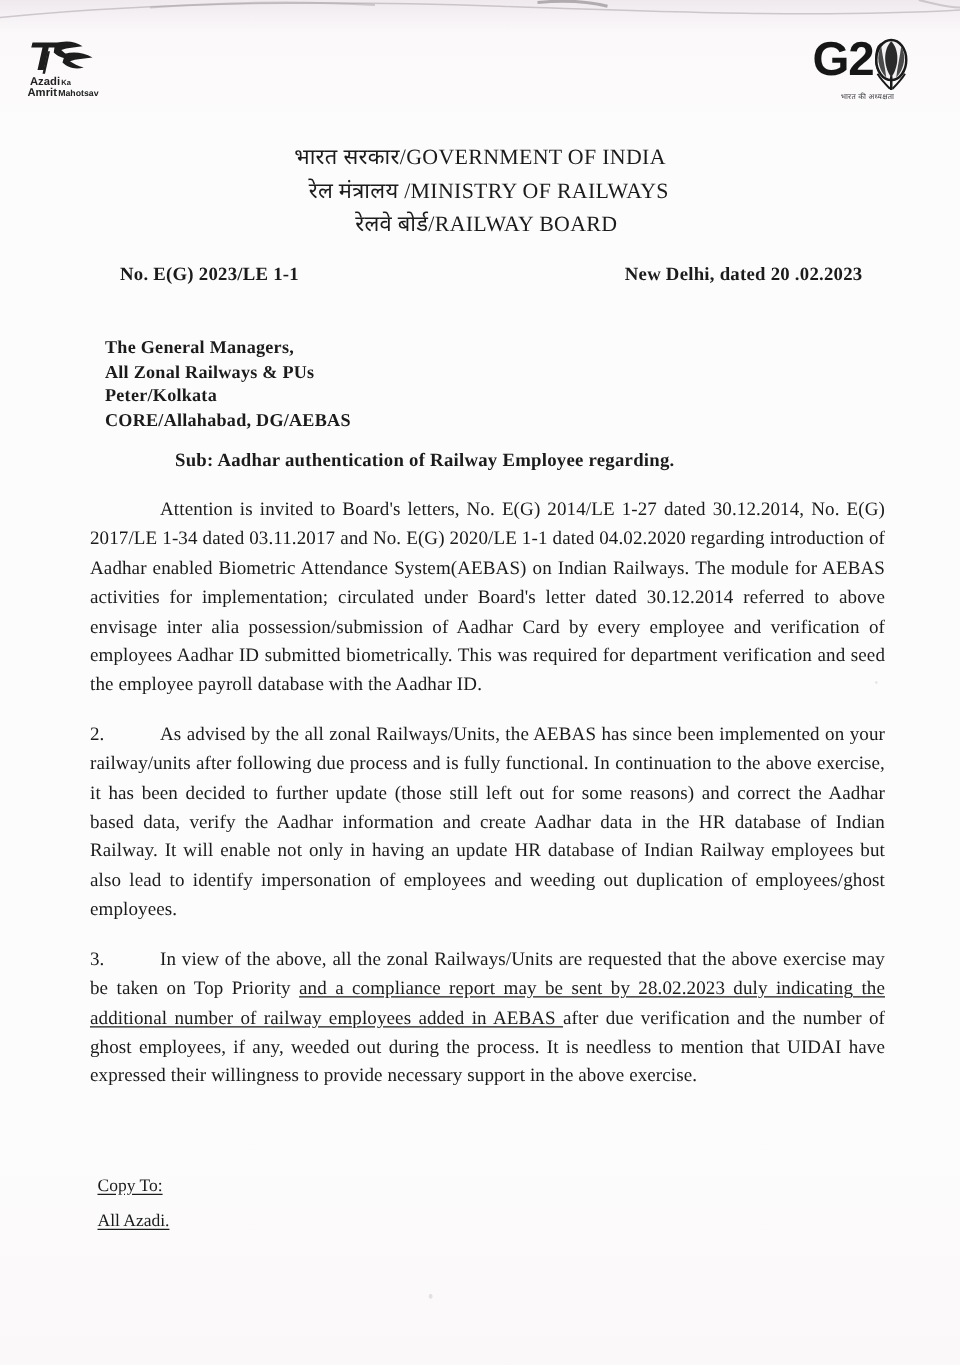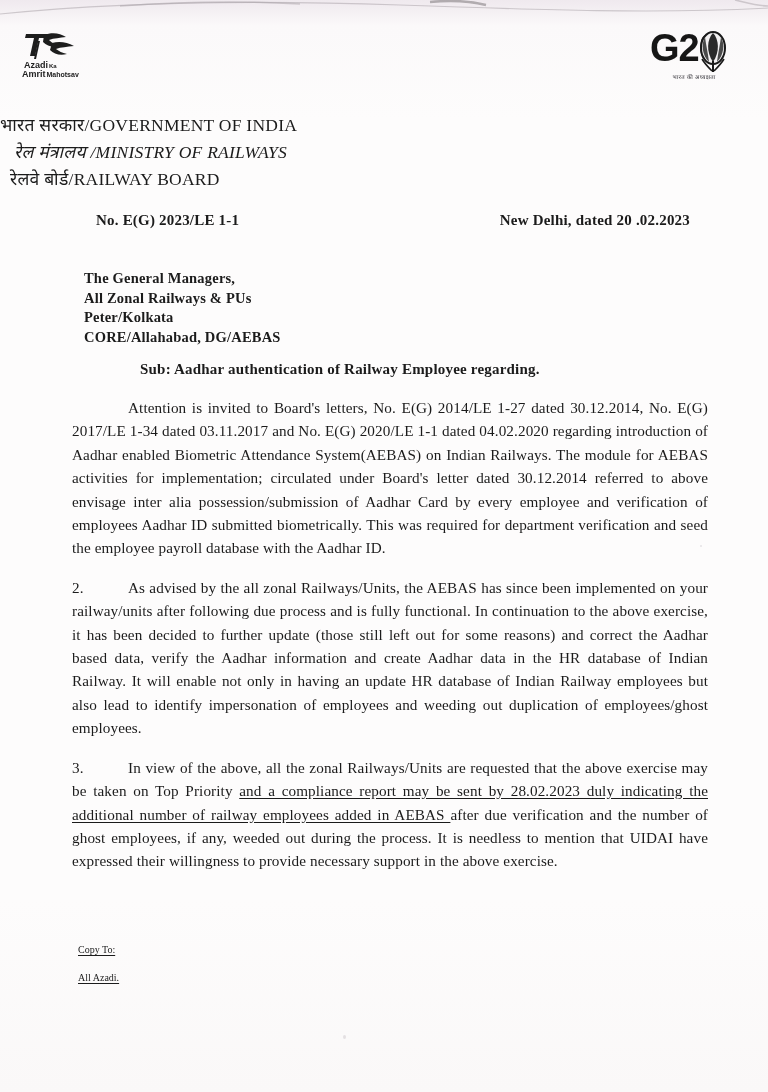--- a/index.html
+++ b/index.html
@@ -84,28 +84,29 @@
     margin-top: 1px;
     transform: scaleY(.95);
   }
 
   
   .masthead {
     position: absolute;
     left: 0;
     top: 112px;
     width: 768px;
+    text-align: center;
   }
   .masthead div {
     font-size: 17.5px;
     line-height: 27px;
     letter-spacing: .25px;
     white-space: pre;
   }
-  .m2 { padding-left: 14px; font-style: italic; }
+  .m2 { padding-left: 14px; }
   .m3 { padding-left: 10px; }
 
   
   .ref-row {
     position: absolute;
     left: 84px;
     top: 212px;
     width: 600px;
     display: flex;
     justify-content: space-between;
@@ -179,21 +180,21 @@
     line-height: 20px;
     letter-spacing: .2px;
     white-space: pre;
   }
 
   
   .copy-to {
     position: absolute;
     left: 78px;
     top: 936px;
-    font-size: 10px;
+    font-size: 14px;
     line-height: 28px;
   }
   .copy-to div {
     display: inline-block;
     text-decoration: underline;
     text-underline-offset: 2px;
   }
   .copy-to .row { display: block; }
 </style>
 </head>

